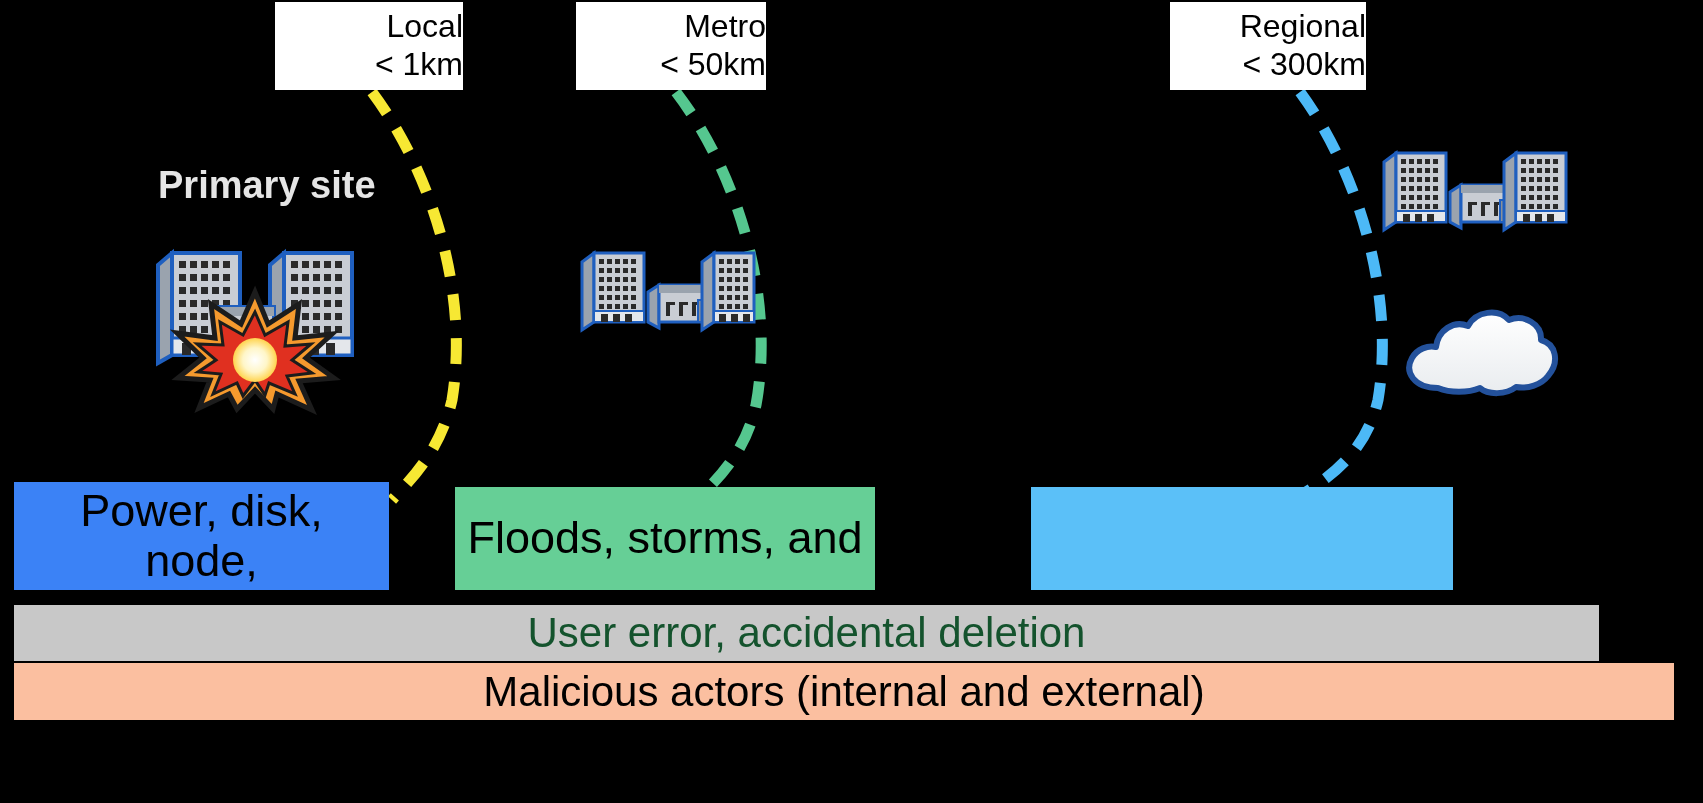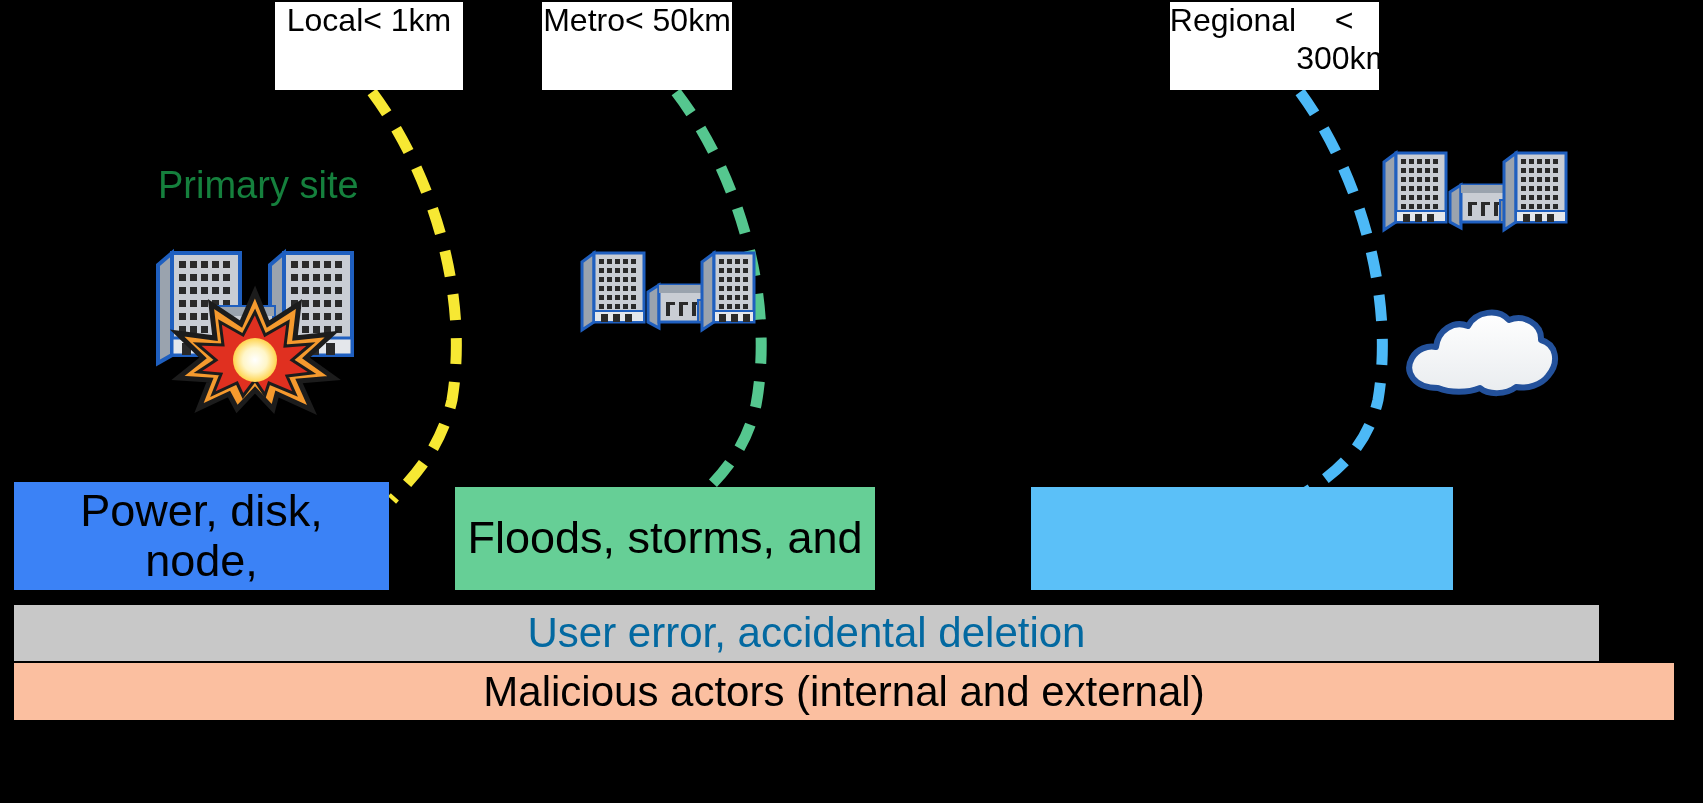--- a/index.html
+++ b/index.html
@@ -10,35 +10,35 @@
     overflow:hidden;
     font-family:"Liberation Sans", sans-serif;
   }
   .abs{position:absolute;}
 
   
   .scope-label{
     background:#ffffff;
     color:#000000;
     display:flex;
-    flex-direction:row;
-    align-items:flex-start;
+    flex-direction:column;
+    align-items:flex-end;
     justify-content:center;
     line-height:1.18;
     font-size:32px;
     font-weight:400;
     text-align:center;
   }
   .scope-label .l2{display:block;}
 
   
   #primary-site{
-    color:#15803d;
+    color:#e5e5e5;
     font-size:38px;
-    font-weight:400;
+    font-weight:700;
     white-space:nowrap;
   }
 
   
   .cat-box{
     display:flex;
     align-items:center;
     justify-content:center;
     text-align:center;
     font-size:45px;
@@ -70,26 +70,26 @@
     <path id="arc-local" d="M 372 92 C 430 170, 470 290, 452 400 C 440 452, 410 480, 392 500" fill="none" stroke="#F7E833" stroke-width="11" stroke-dasharray="26 18" stroke-linecap="butt"></path>
     <path id="arc-metro" d="M 676 92 C 736 170, 776 295, 756 405 C 744 458, 712 484, 694 502" fill="none" stroke="#55C78F" stroke-width="11" stroke-dasharray="26 18" stroke-linecap="butt"></path>
     <path id="arc-regional" d="M 1300 92 C 1356 168, 1396 292, 1378 400 C 1366 452, 1330 478, 1296 498" fill="none" stroke="#4CB9F7" stroke-width="11" stroke-dasharray="26 18" stroke-linecap="butt"></path>
   </svg>
 
   <div class="abs scope-label" style="left:275px;top:2px;width:188px;height:88px;">
     <span>Local</span>
     <span class="l2">&lt; 1km</span>
   </div>
 
-  <div class="abs scope-label" style="left:542px;top:2px;width:190px;height:88px;">
+  <div class="abs scope-label" style="left:576px;top:2px;width:190px;height:88px;">
     <span>Metro</span>
     <span class="l2">&lt; 50km</span>
   </div>
 
-  <div class="abs scope-label" style="left:1170px;top:2px;width:196px;height:88px;padding-left:13px;">
+  <div class="abs scope-label" style="left:1170px;top:2px;width:196px;height:88px;">
     <span>Regional</span>
     <span class="l2">&lt; 300km</span>
   </div>
 
   <div class="abs" id="primary-site" style="left:158px;top:164px;">Primary site</div>
 
   <svg class="abs" style="left:150px;top:245px;width:210px;height:160px;">
 
     <g>
       <polygon points="8,20 22,8 22,110 8,118" fill="#9AA3AE" stroke="#1F5FBF" stroke-width="4"></polygon>
@@ -484,21 +484,21 @@
     <div>
       <div>Floods, storms, and</div>
     </div>
   </div>
 
   <div class="abs cat-box" style="left:1031px;top:487px;width:422px;height:103px;background:#5BC0F8;color:#FFFFFF;">
     <div>
     </div>
   </div>
 
-  <div class="abs bar" style="left:14px;top:605px;width:1585px;height:56px;background:#C8C8C8;color:#0369a1;">
+  <div class="abs bar" style="left:14px;top:605px;width:1585px;height:56px;background:#C8C8C8;color:#14532d;">
     <span>User error, accidental deletion</span>
   </div>
 
   <div class="abs bar" style="left:14px;top:663px;width:1660px;height:57px;background:#FBBFA0;color:#000000;">
     <span>Malicious actors (internal and external)</span>
   </div>
 
 </div>
 
 </body></html>

